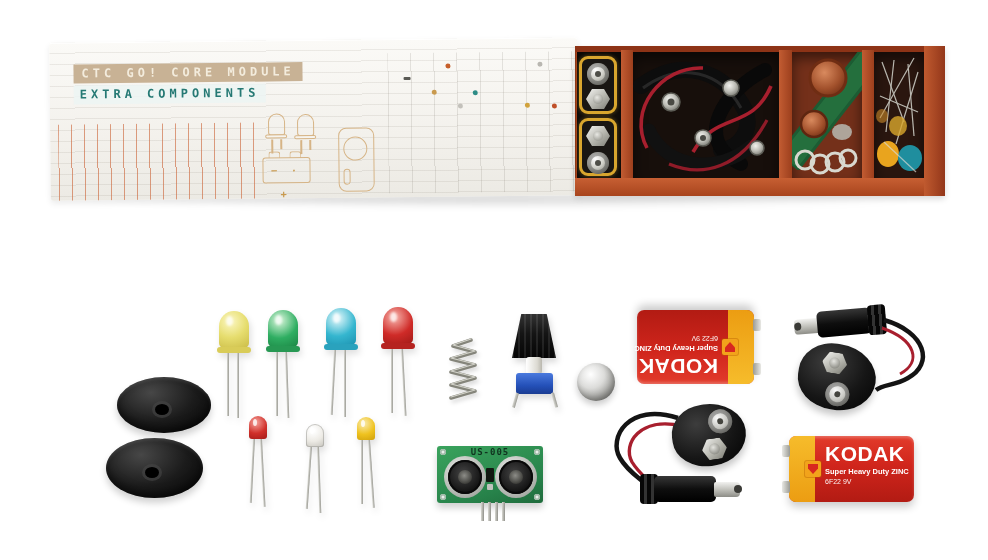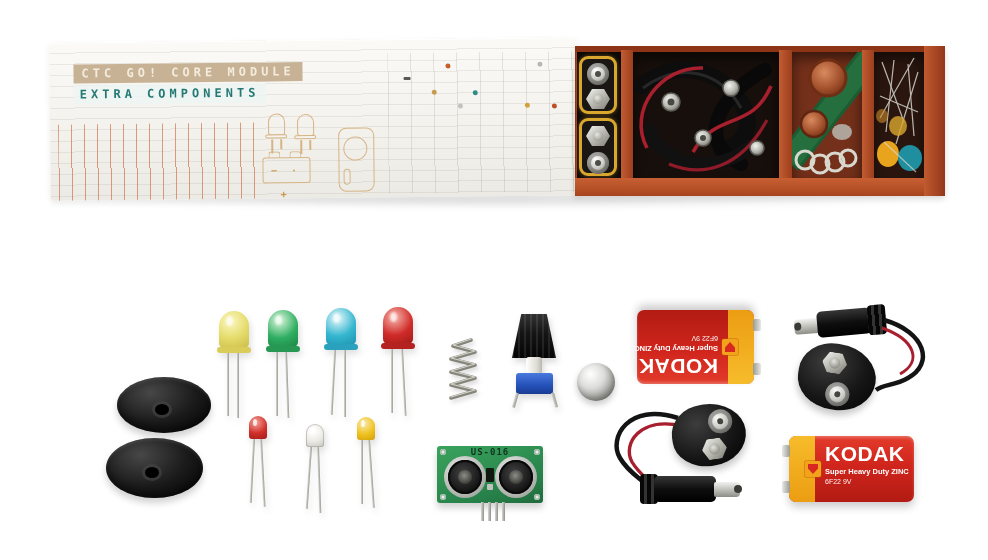--- a/index.html
+++ b/index.html
@@ -359,21 +359,21 @@
   </div>
 
   <div class="ball" style="left:577px;top:363px;"></div>
 
   <div style="position:absolute;left:437px;top:446px;">
     <div class="uspcb">
       <div class="hole" style="left:3px;top:3px;"></div>
         <div class="hole" style="right:3px;top:3px;"></div>
       <div class="hole" style="left:3px;bottom:3px;"></div>
         <div class="hole" style="right:3px;bottom:3px;"></div>
-      <div class="uslabel">US-016</div>
+      <div class="uslabel">US-005</div>
       <div class="tdr" style="left:7px;"></div>
       <div class="tdr" style="left:58px;"></div>
       <div class="uschip" style="left:49px;top:22px;width:8px;height:14px;"></div>
       <div class="uschip" style="left:50px;top:38px;width:6px;height:6px;background:#bfc3bd;"></div>
     </div>
     <div class="uspin" style="left:44px;"></div>
       <div class="uspin" style="left:51px;"></div>
     <div class="uspin" style="left:58px;"></div>
       <div class="uspin" style="left:65px;"></div>
   </div>

